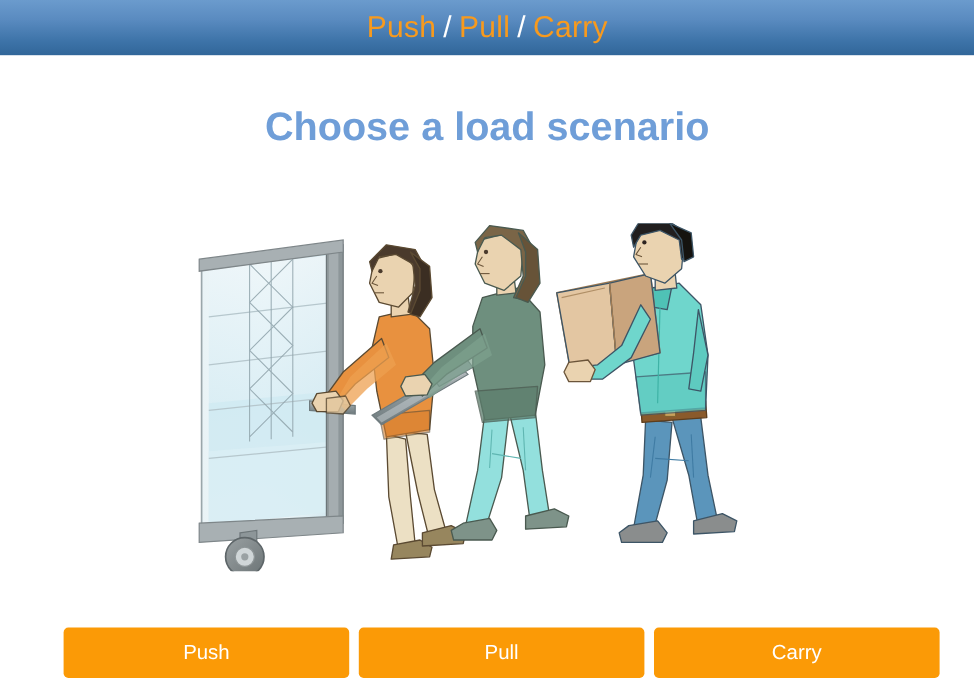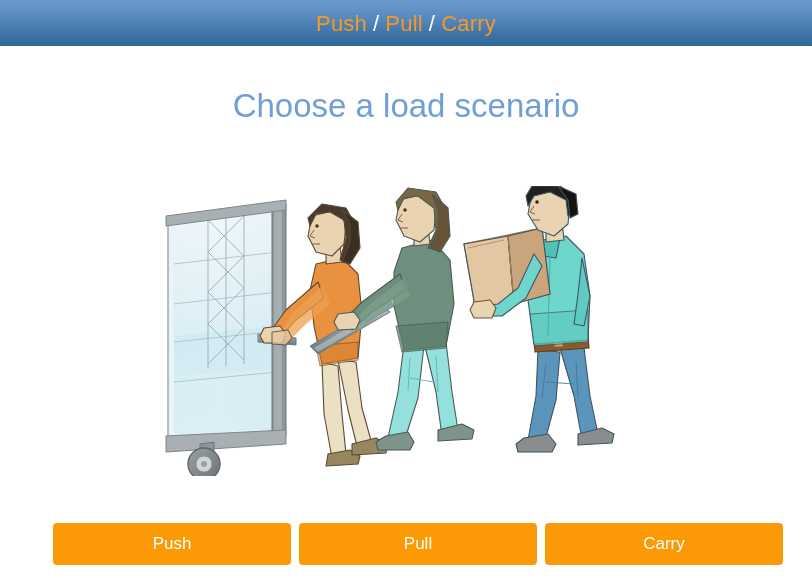--- a/index.html
+++ b/index.html
@@ -21,21 +21,21 @@
     left: 0; top: 0;
     width: 812px;
     height: 46px;
     background: linear-gradient(to bottom, #6b9bcd 0%, #5a8bc0 35%, #3d73a8 75%, #316699 100%);
     display: flex;
     align-items: center;
     justify-content: center;
     box-sizing: border-box;
   }
   #app-header .title-line {
-    font-size: 22px;
+    font-size: 25px;
     line-height: 25px;
     white-space: nowrap;
     letter-spacing: 0.2px;
   }
   .hdr-word {
     color: #f79a1e;
   }
   .hdr-sep {
     color: #ffffff;
     margin: 0 6px;
@@ -44,21 +44,21 @@
   
   #page-title {
     position: absolute;
     left: 0;
     top: 86px;
     width: 812px;
     text-align: center;
     color: #6f9ed8;
     font-size: 33px;
     line-height: 40px;
-    font-weight: normal;
+    font-weight: bold;
     margin: 0;
   }
 
   
   #scenario-illustration {
     position: absolute;
     left: 146px;
     top: 186px;
     width: 520px;
     height: 290px;

